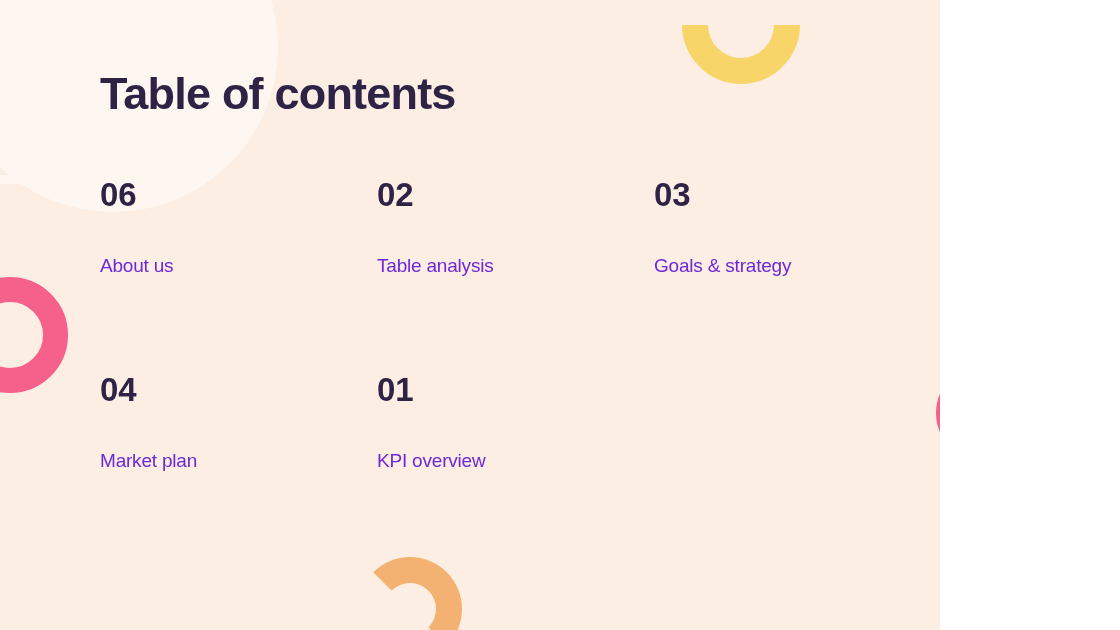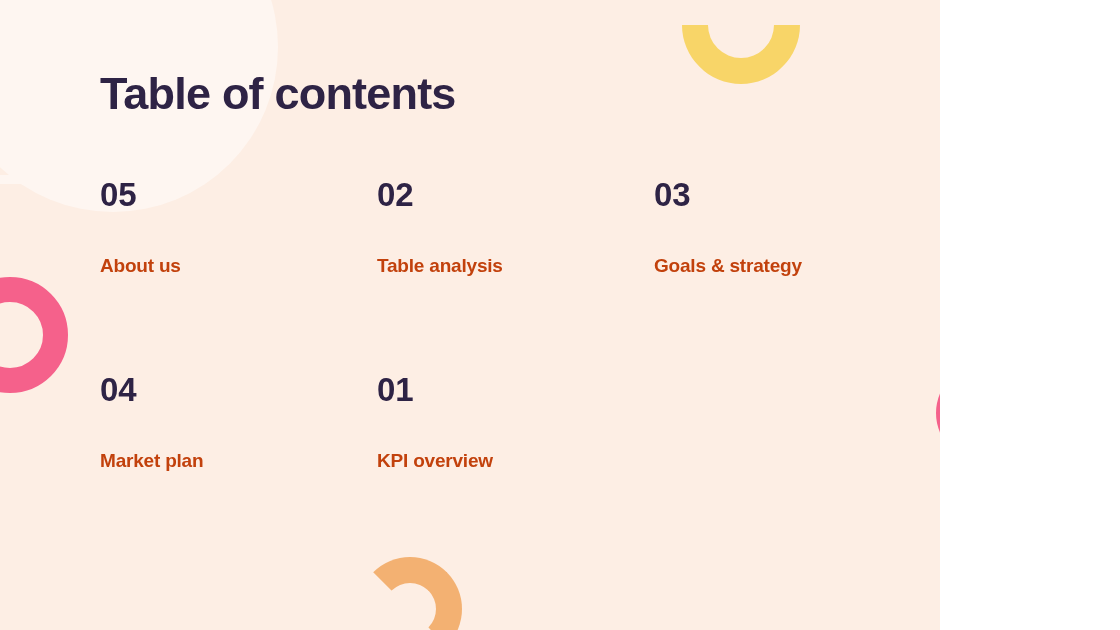--- a/index.html
+++ b/index.html
@@ -153,22 +153,22 @@
   .toc-number {
     font-size: 33px;
     font-weight: bold;
     color: #2e2345;
     letter-spacing: 0px;
     line-height: 1;
     margin-bottom: 45px;
   }
   .toc-label {
     font-size: 19px;
-    font-weight: bold;
-    color: #c2410c;
+    font-weight: normal;
+    color: #6d28d9;
     letter-spacing: -0.2px;
     line-height: 1;
     white-space: nowrap;
   }
 </style>
 </head>
 <body>
 
 <div id="slide">
 
@@ -188,21 +188,21 @@
       <div class="bubble-line" id="bubble-line-2"></div>
       <div class="bubble-line" id="bubble-line-3"></div>
     </div>
   </div>
 
   <div id="page-title">Table of contents</div>
 
   <div id="toc-grid">
 
     <div class="toc-item">
-      <div class="toc-number">05</div>
+      <div class="toc-number">06</div>
       <div class="toc-label">About us</div>
     </div>
 
     <div class="toc-item">
       <div class="toc-number">02</div>
       <div class="toc-label">Table analysis</div>
     </div>
 
     <div class="toc-item">
       <div class="toc-number">03</div>

